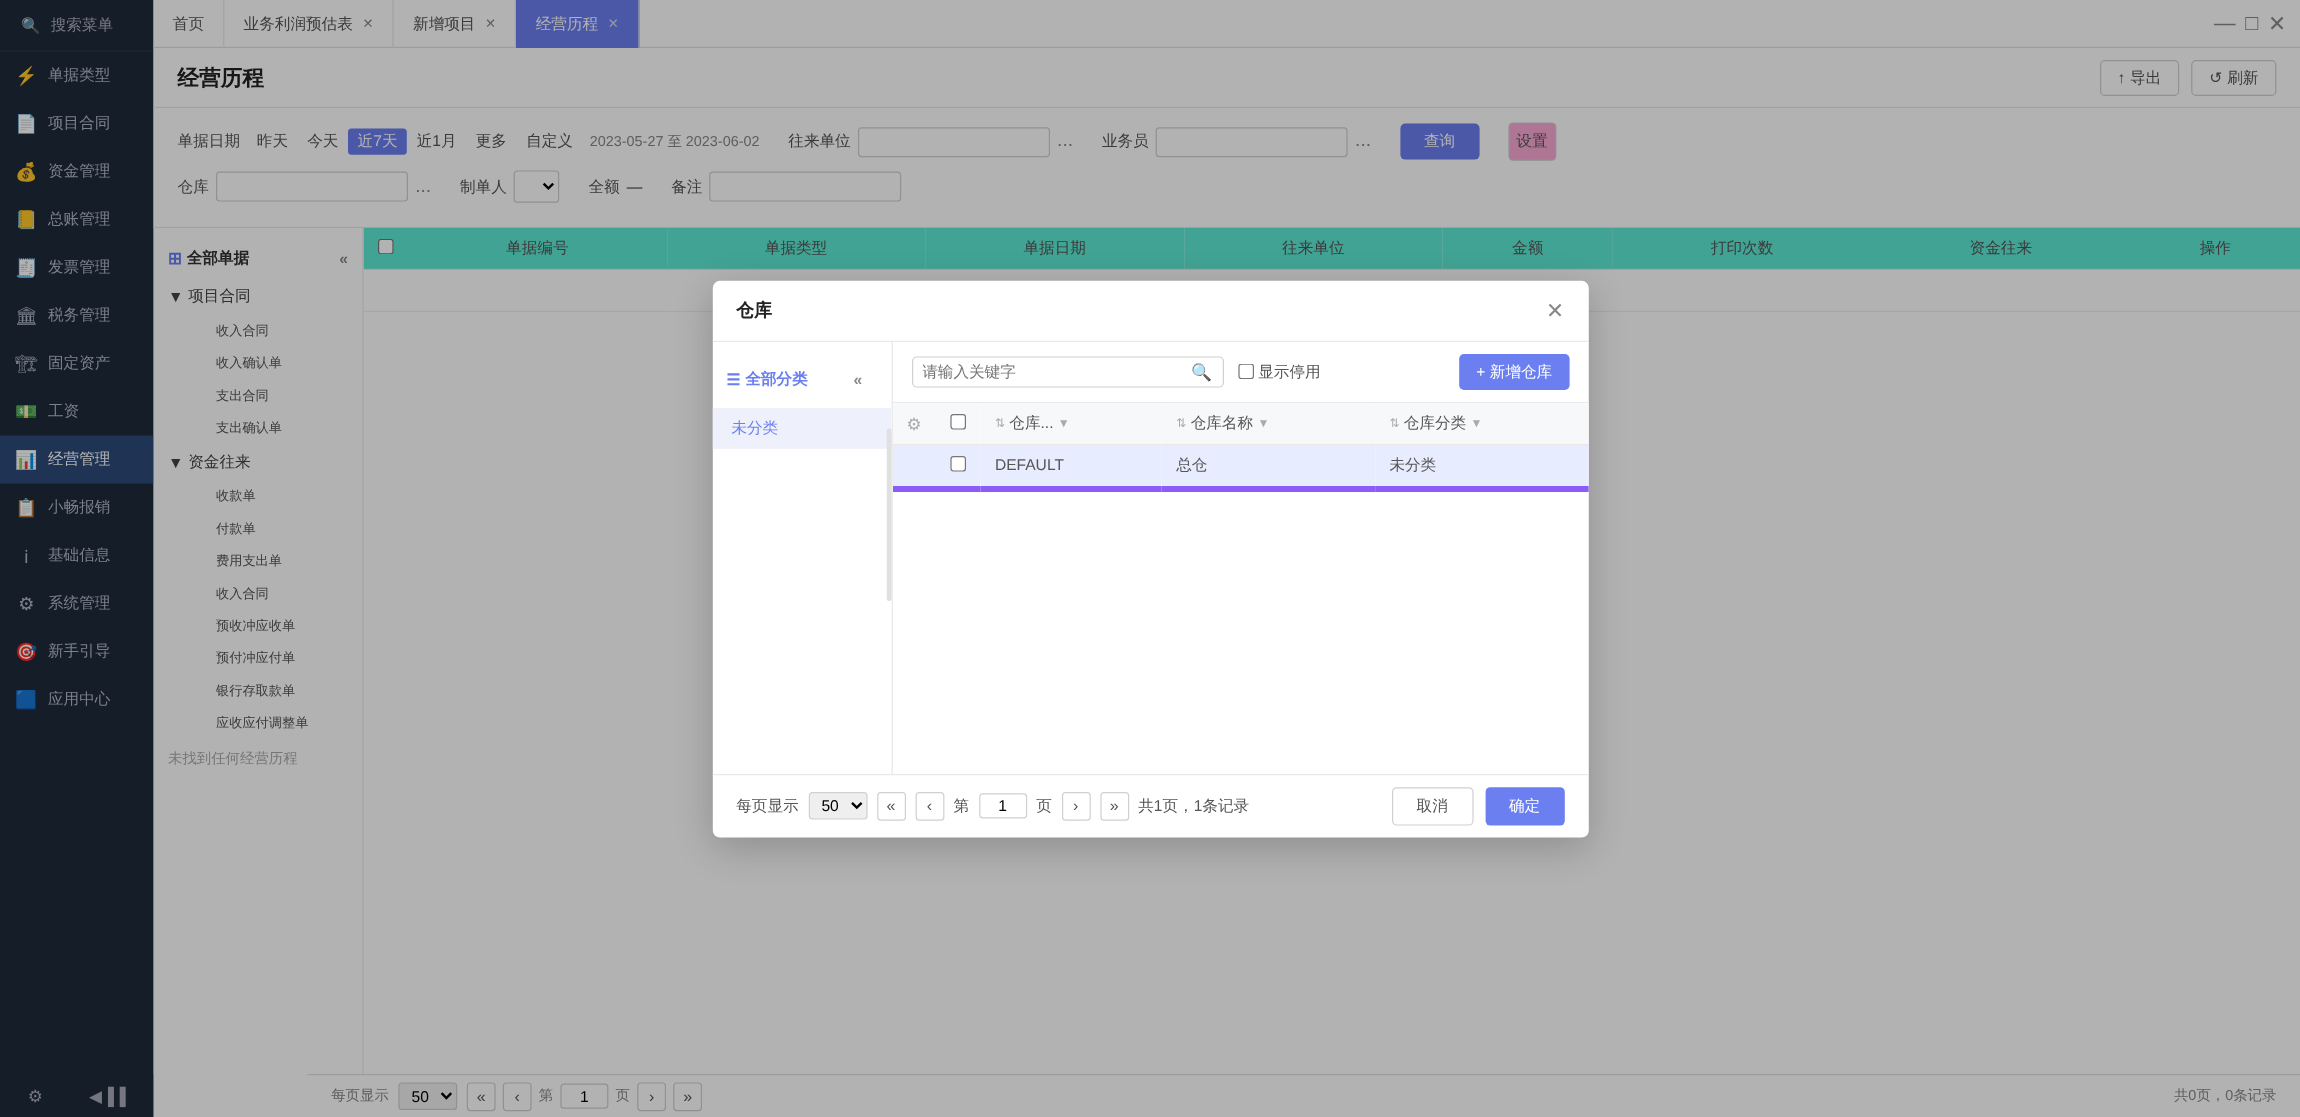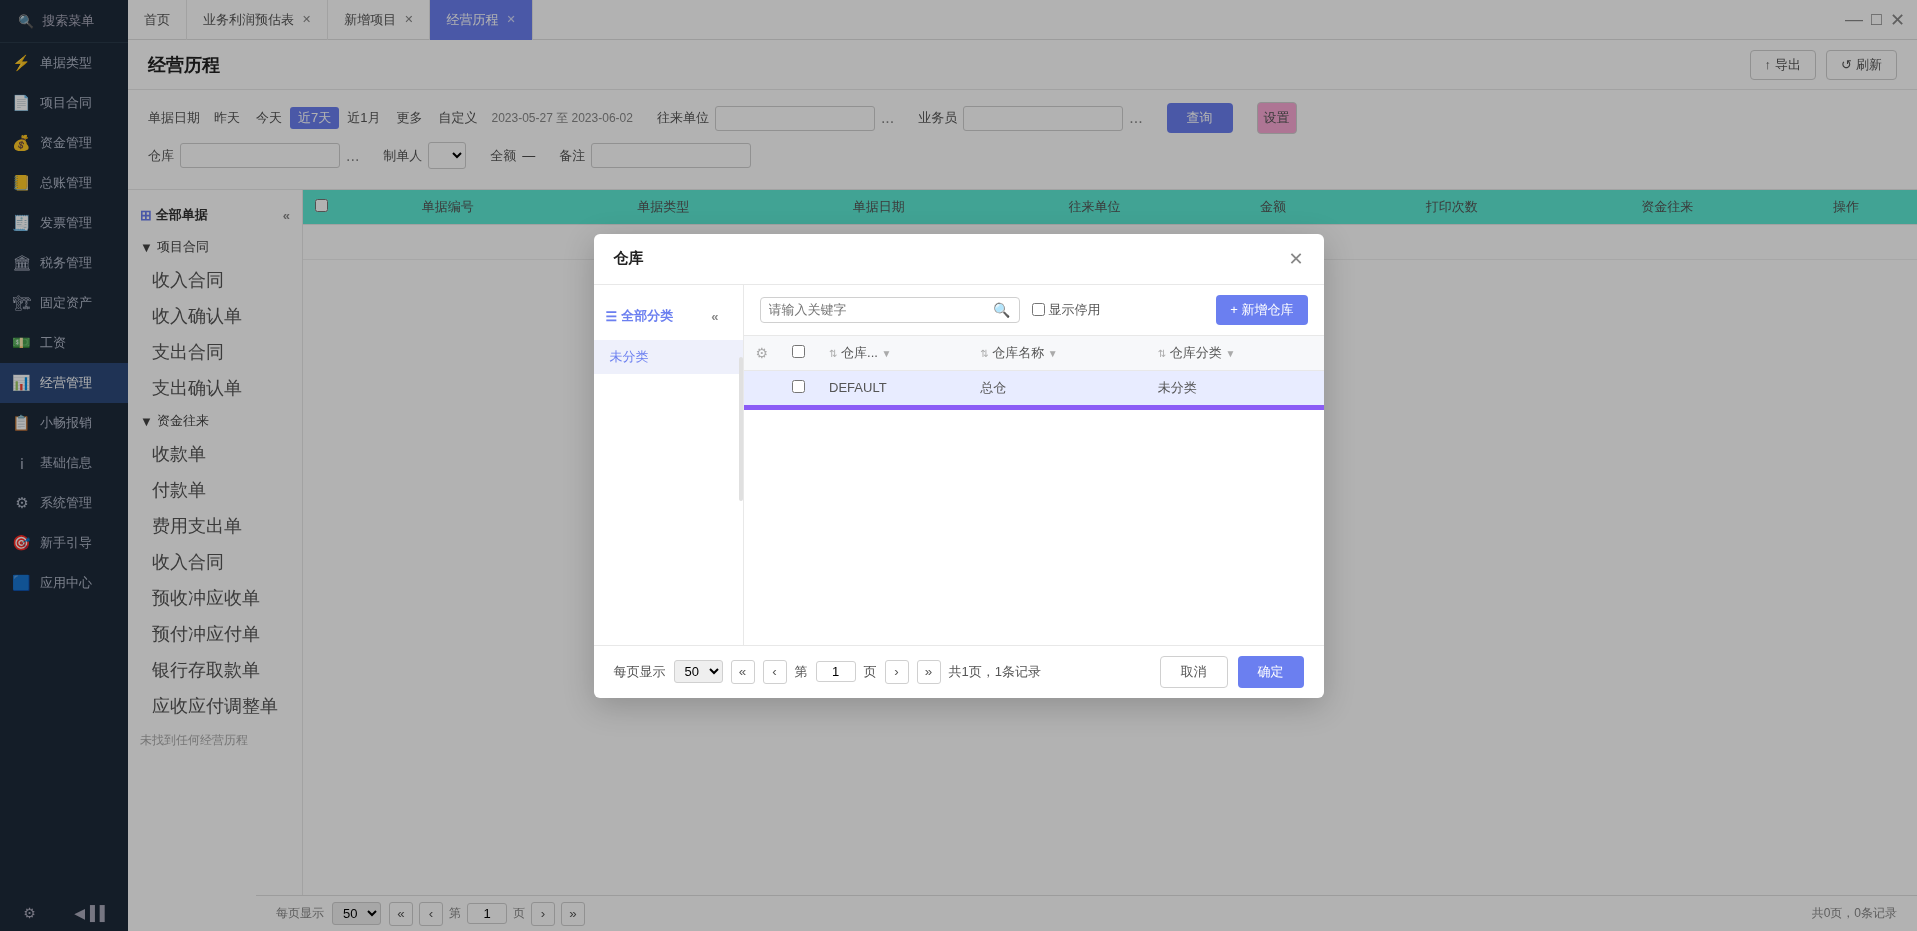--- a/index.html
+++ b/index.html
@@ -52,21 +52,21 @@
     
     .content-area { display: flex; flex: 1; overflow: hidden; }
 
     
     .left-nav { width: 175px; background: #fff; border-right: 1px solid #e8e8e8; overflow-y: auto; flex-shrink: 0; padding: 8px 0; }
     .left-nav-header { display: flex; align-items: center; padding: 8px 12px; font-size: 13px; color: #333; font-weight: bold; }
     .left-nav-header .collapse-icon { margin-left: auto; color: #888; cursor: pointer; }
     .left-nav-group { }
     .left-nav-group-header { display: flex; align-items: center; padding: 6px 12px; font-size: 13px; color: #444; cursor: pointer; }
     .left-nav-group-header .arrow { margin-right: 4px; }
-    .left-nav-sub-item { padding: 6px 24px; font-size: 18px; color: #555; cursor: pointer; }
+    .left-nav-sub-item { padding: 6px 24px; font-size: 11px; color: #555; cursor: pointer; margin-left: 28px; }
     .left-nav-notice { padding: 8px 12px; font-size: 12px; color: #aaa; }
 
     
     .table-area { flex: 1; overflow: auto; background: #fff; }
     .data-table { width: 100%; border-collapse: collapse; font-size: 13px; }
     .data-table th { background: #5eead4; border-bottom: 1px solid #e8e8e8; padding: 8px 12px; text-align: center; color: #555; font-weight: normal; white-space: nowrap; }
     .data-table td { border-bottom: 1px solid #f0f0f0; padding: 8px 12px; text-align: center; color: #555; }
     .table-no-data { text-align: center; padding: 40px; color: #aaa; }
     .page-size-select { border: 1px solid #d0d0d0; border-radius: 3px; padding: 2px 6px; font-size: 13px; }
     .page-nav { display: flex; align-items: center; gap: 6px; }

